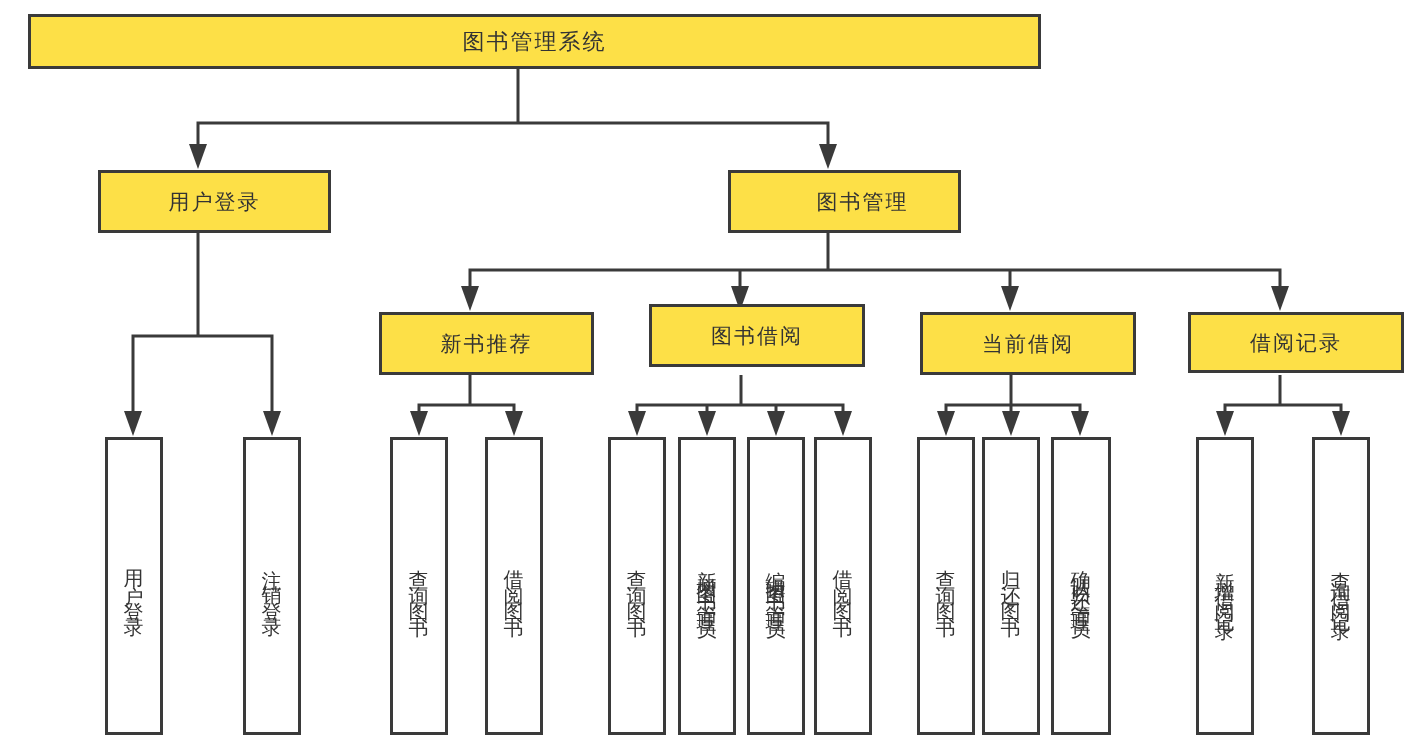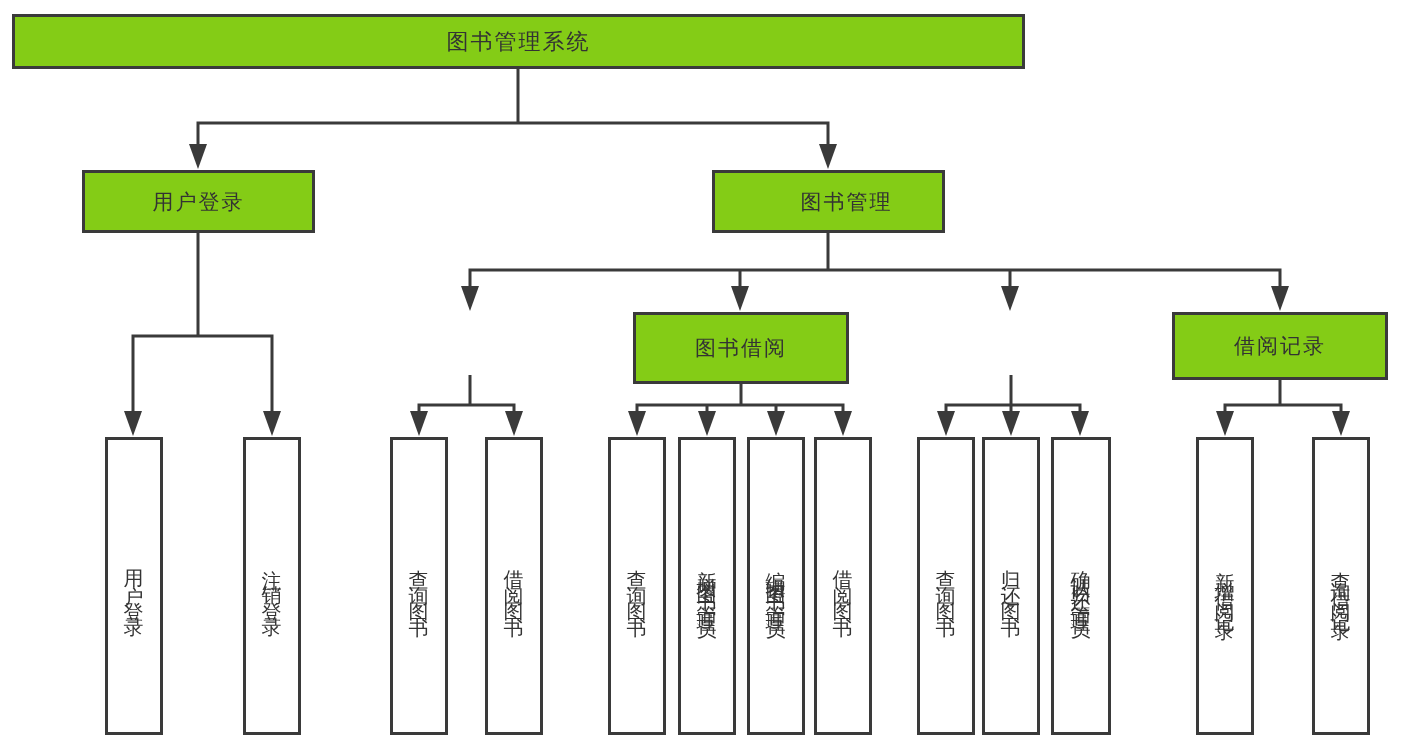--- a/index.html
+++ b/index.html
@@ -17,28 +17,29 @@
     width: 1405px; height: 747px;
     z-index: 1;
   }
   .ln { stroke: var(--line, #3a3a3a); stroke-width: 3; fill: none; }
   .ah { fill: var(--line, #3a3a3a); stroke: none; }
 
   .hnode {
     position: absolute;
     box-sizing: border-box;
     border: 3px solid var(--line, #3a3a3a);
-    background: #84cc16;
+    background: #fde047;
     display: flex;
     align-items: center;
     justify-content: center;
     font-size: 21px;
     color: var(--text, #333333);
     letter-spacing: 2px;
     z-index: 2;
+    margin-left: 16px;
   }
   .root { font-size: 22px; }
 
   .leaf {
     position: absolute;
     box-sizing: border-box;
     border: 3px solid var(--line, #3a3a3a);
     background: #ffffff;
     top: 437px;
     width: 58px;
@@ -115,22 +116,24 @@
       <polygon class="ah" points="1216,411 1234,411 1225,436"></polygon>
       <polygon class="ah" points="1332,411 1350,411 1341,436"></polygon>
     </g>
   </svg>
 
   <div class="hnode root" style="left:12px; top:14px; width:1013px; height:55px;">图书管理系统</div>
 
   <div class="hnode" style="left:82px; top:170px; width:233px; height:63px;">用户登录</div>
   <div class="hnode" style="left:712px; top:170px; width:233px; height:63px;padding-left:36px;">图书管理</div>
 
-  <div class="hnode" style="left:633px; top:312px; width:216px; height:72px;">图书借阅</div>
-  <div class="hnode" style="left:1172px; top:312px; width:216px; height:68px;">借阅记录</div>
+  <div class="hnode" style="left:363px; top:312px; width:215px; height:63px;">新书推荐</div>
+  <div class="hnode" style="left:633px; top:304px; width:216px; height:63px;">图书借阅</div>
+  <div class="hnode" style="left:904px; top:312px; width:216px; height:63px;">当前借阅</div>
+  <div class="hnode" style="left:1172px; top:312px; width:216px; height:61px;">借阅记录</div>
 
   <div class="leaf ls-loose" style="left:105px;">
     <span>用户登录</span>
   </div>
   <div class="leaf ls-loose" style="left:243px;">
     <span>注销登录</span>
   </div>
 
   <div class="leaf ls-loose" style="left:390px;">
     <span>查询图书</span>

